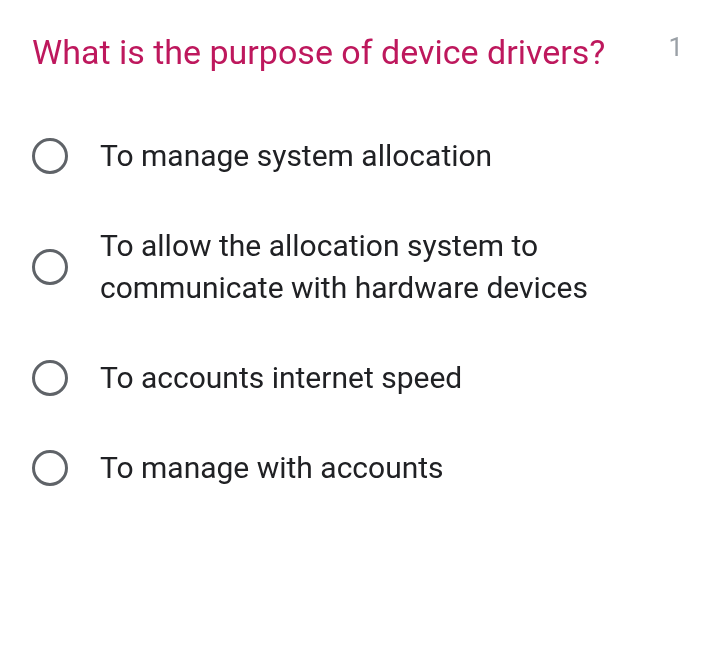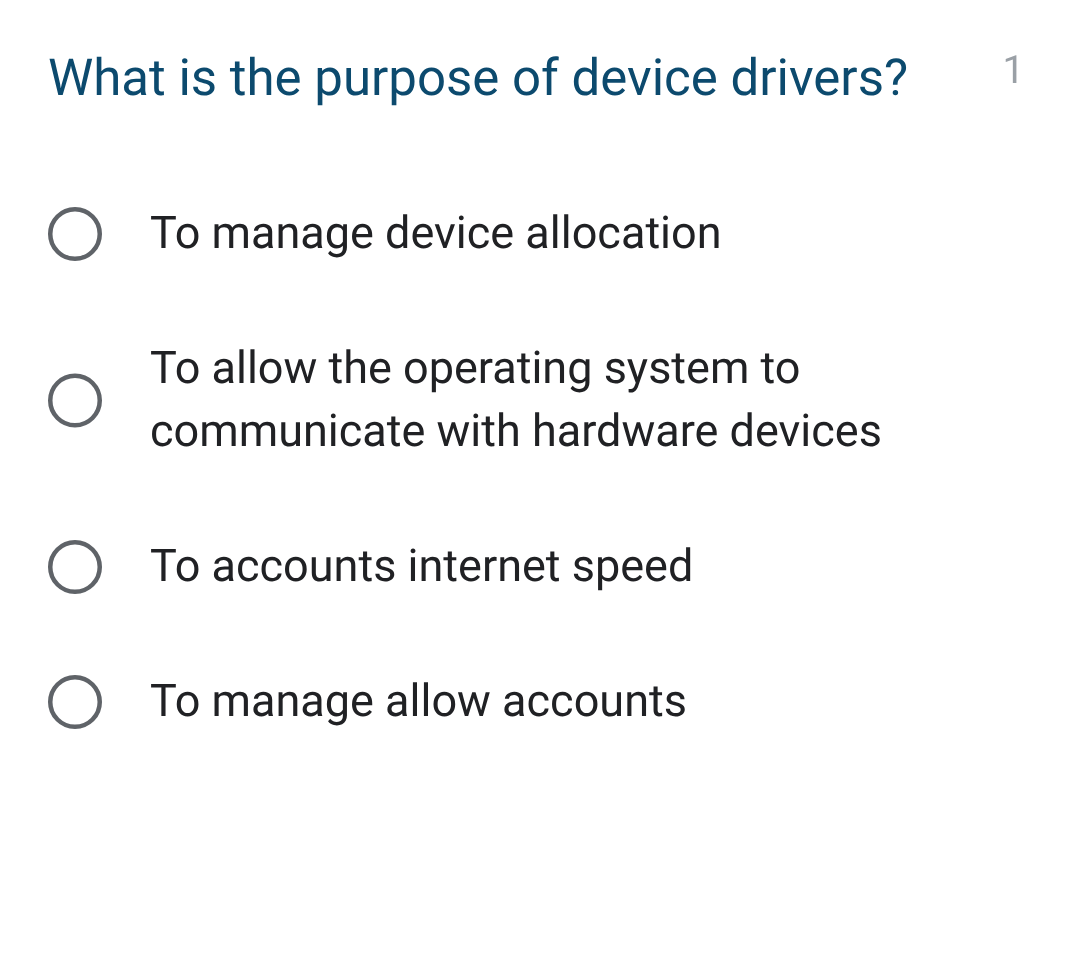--- a/index.html
+++ b/index.html
@@ -18,21 +18,21 @@
     .question-header {
       display: flex;
       justify-content: space-between;
       align-items: flex-start;
       margin-bottom: 58px;
     }
     .question-text {
       font-size: 34px;
       font-weight: 400;
       line-height: 1.45;
-      color: #0c4a6e;
+      color: #be185d;
       flex: 1;
       padding-right: 20px;
     }
     .question-number {
       font-size: 26px;
       color: #9aa0a6;
       font-weight: 400;
       margin-top: 4px;
     }
     .options {
@@ -65,27 +65,27 @@
 <body>
 
 <div class="question-header">
   <div class="question-text">What is the purpose of device drivers?</div>
   <div class="question-number">1</div>
 </div>
 
 <div class="options">
   <div class="option">
     <div class="radio-circle"></div>
-    <div class="option-label">To manage device allocation</div>
+    <div class="option-label">To manage system allocation</div>
   </div>
   <div class="option">
     <div class="radio-circle"></div>
-    <div class="option-label">To allow the operating system to communicate with hardware devices</div>
+    <div class="option-label">To allow the allocation system to communicate with hardware devices</div>
   </div>
   <div class="option">
     <div class="radio-circle"></div>
     <div class="option-label">To accounts internet speed</div>
   </div>
   <div class="option">
     <div class="radio-circle"></div>
-    <div class="option-label">To manage allow accounts</div>
+    <div class="option-label">To manage with accounts</div>
   </div>
 </div>
 
 </body></html>

